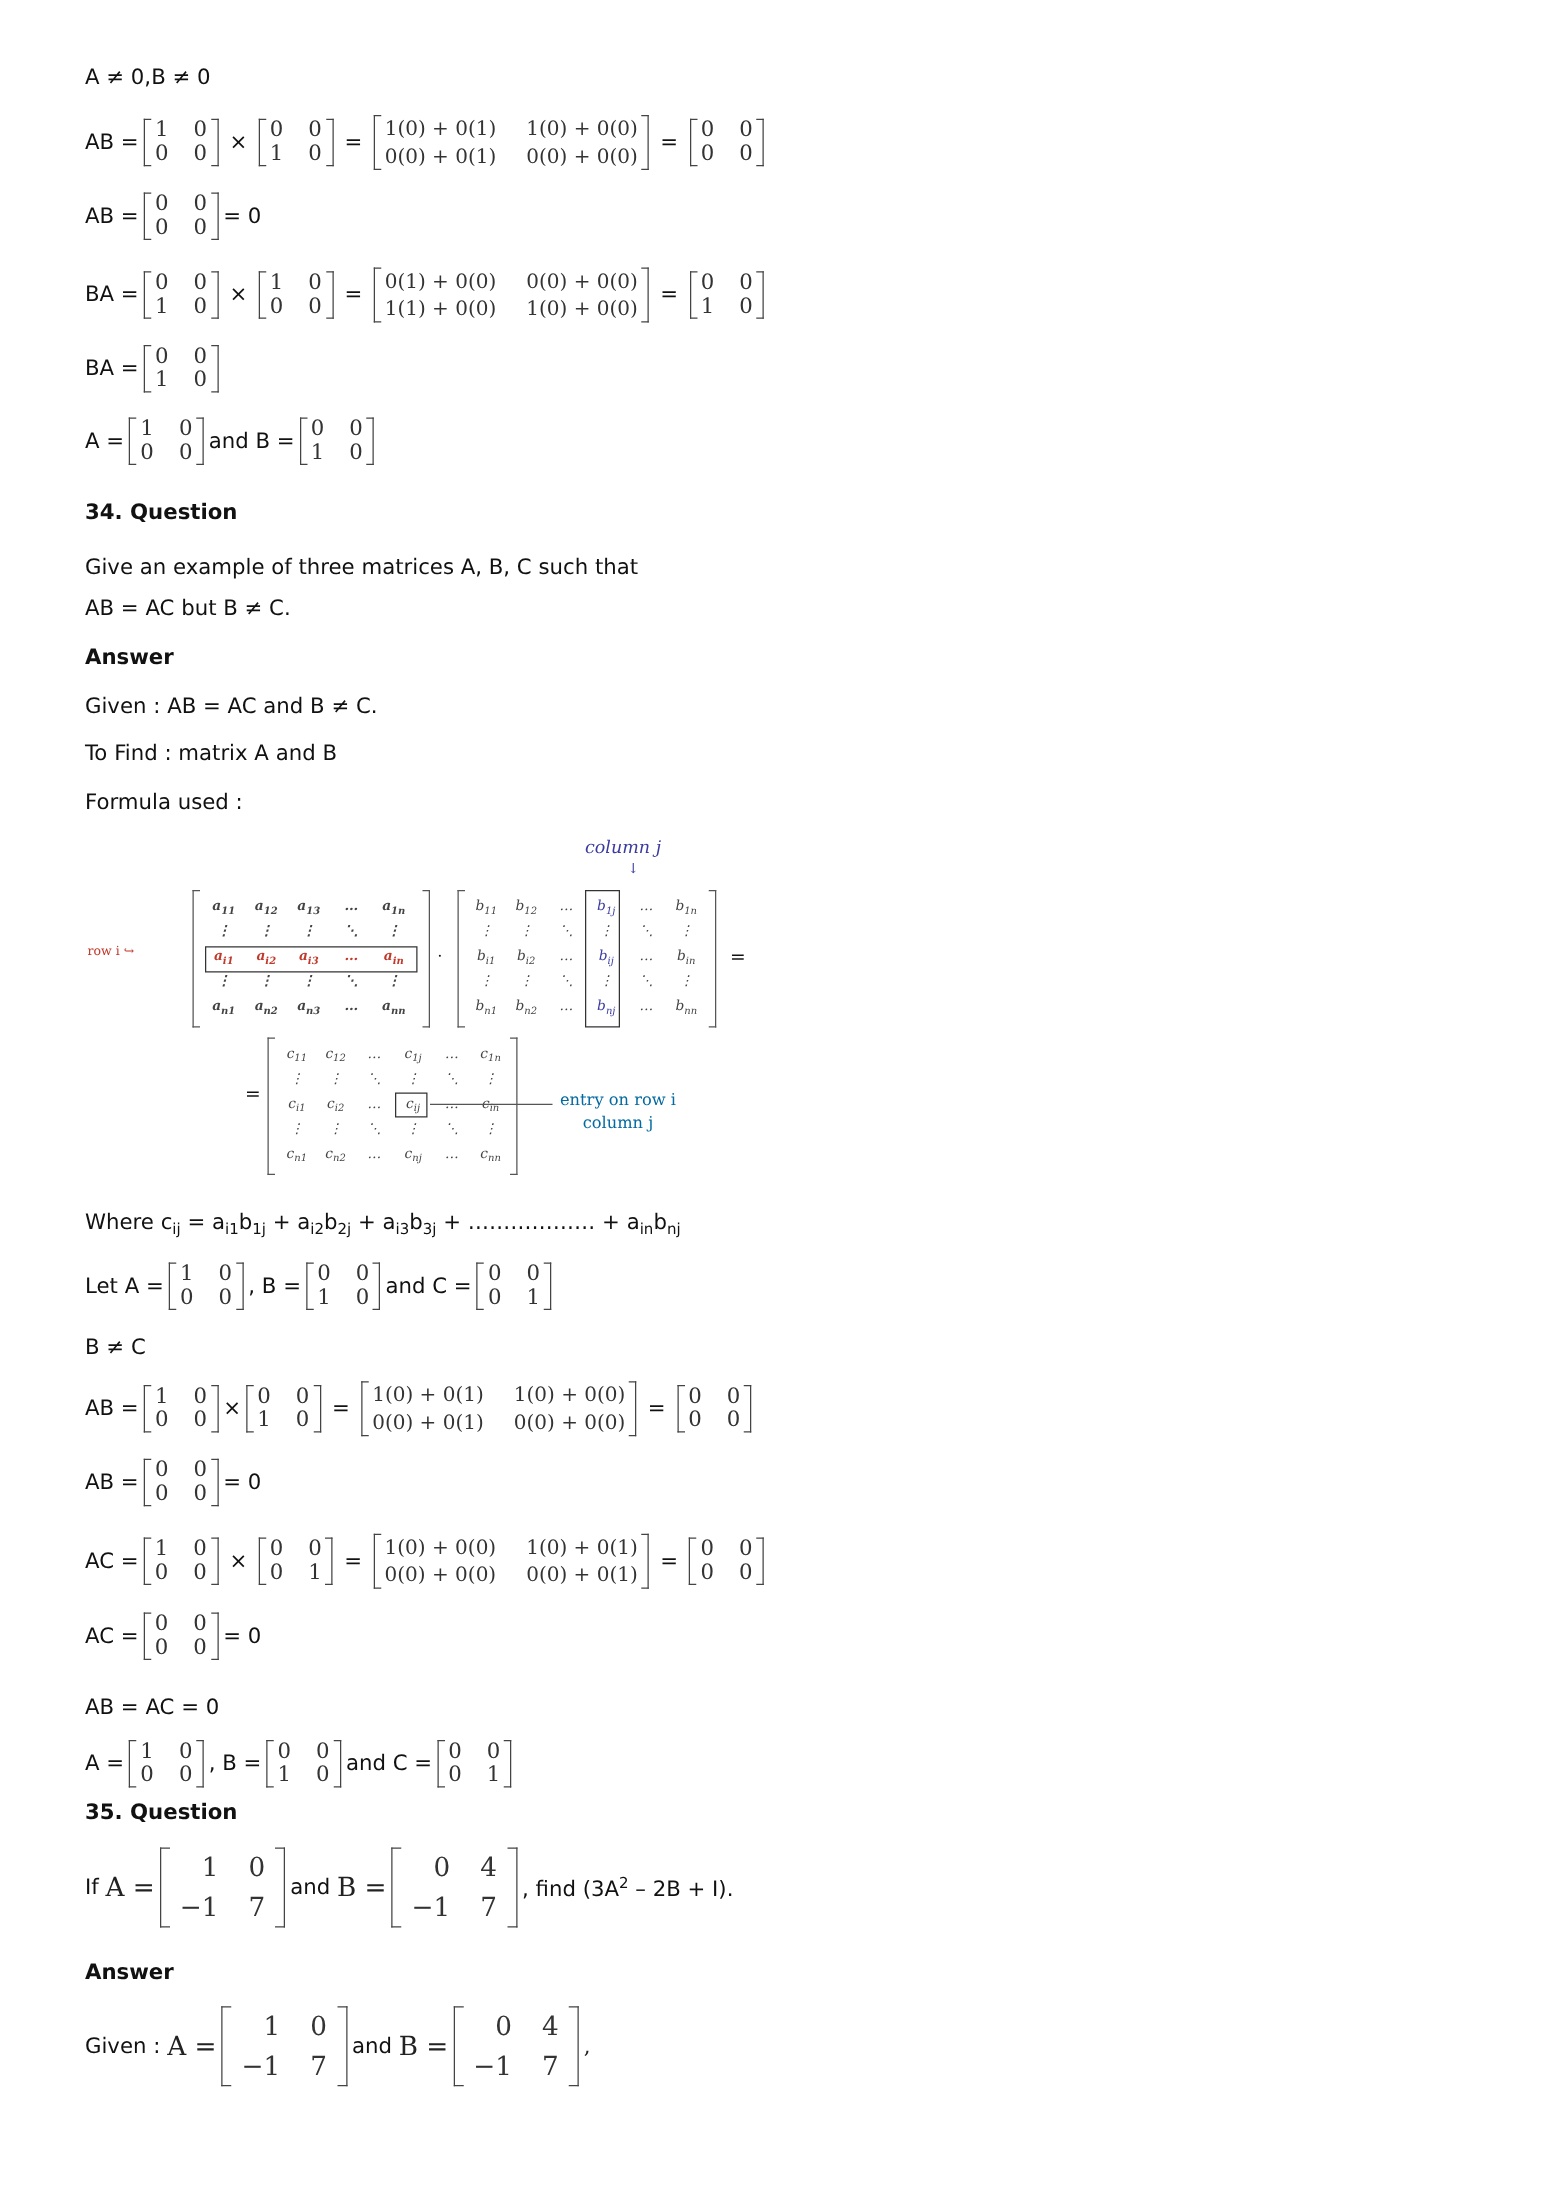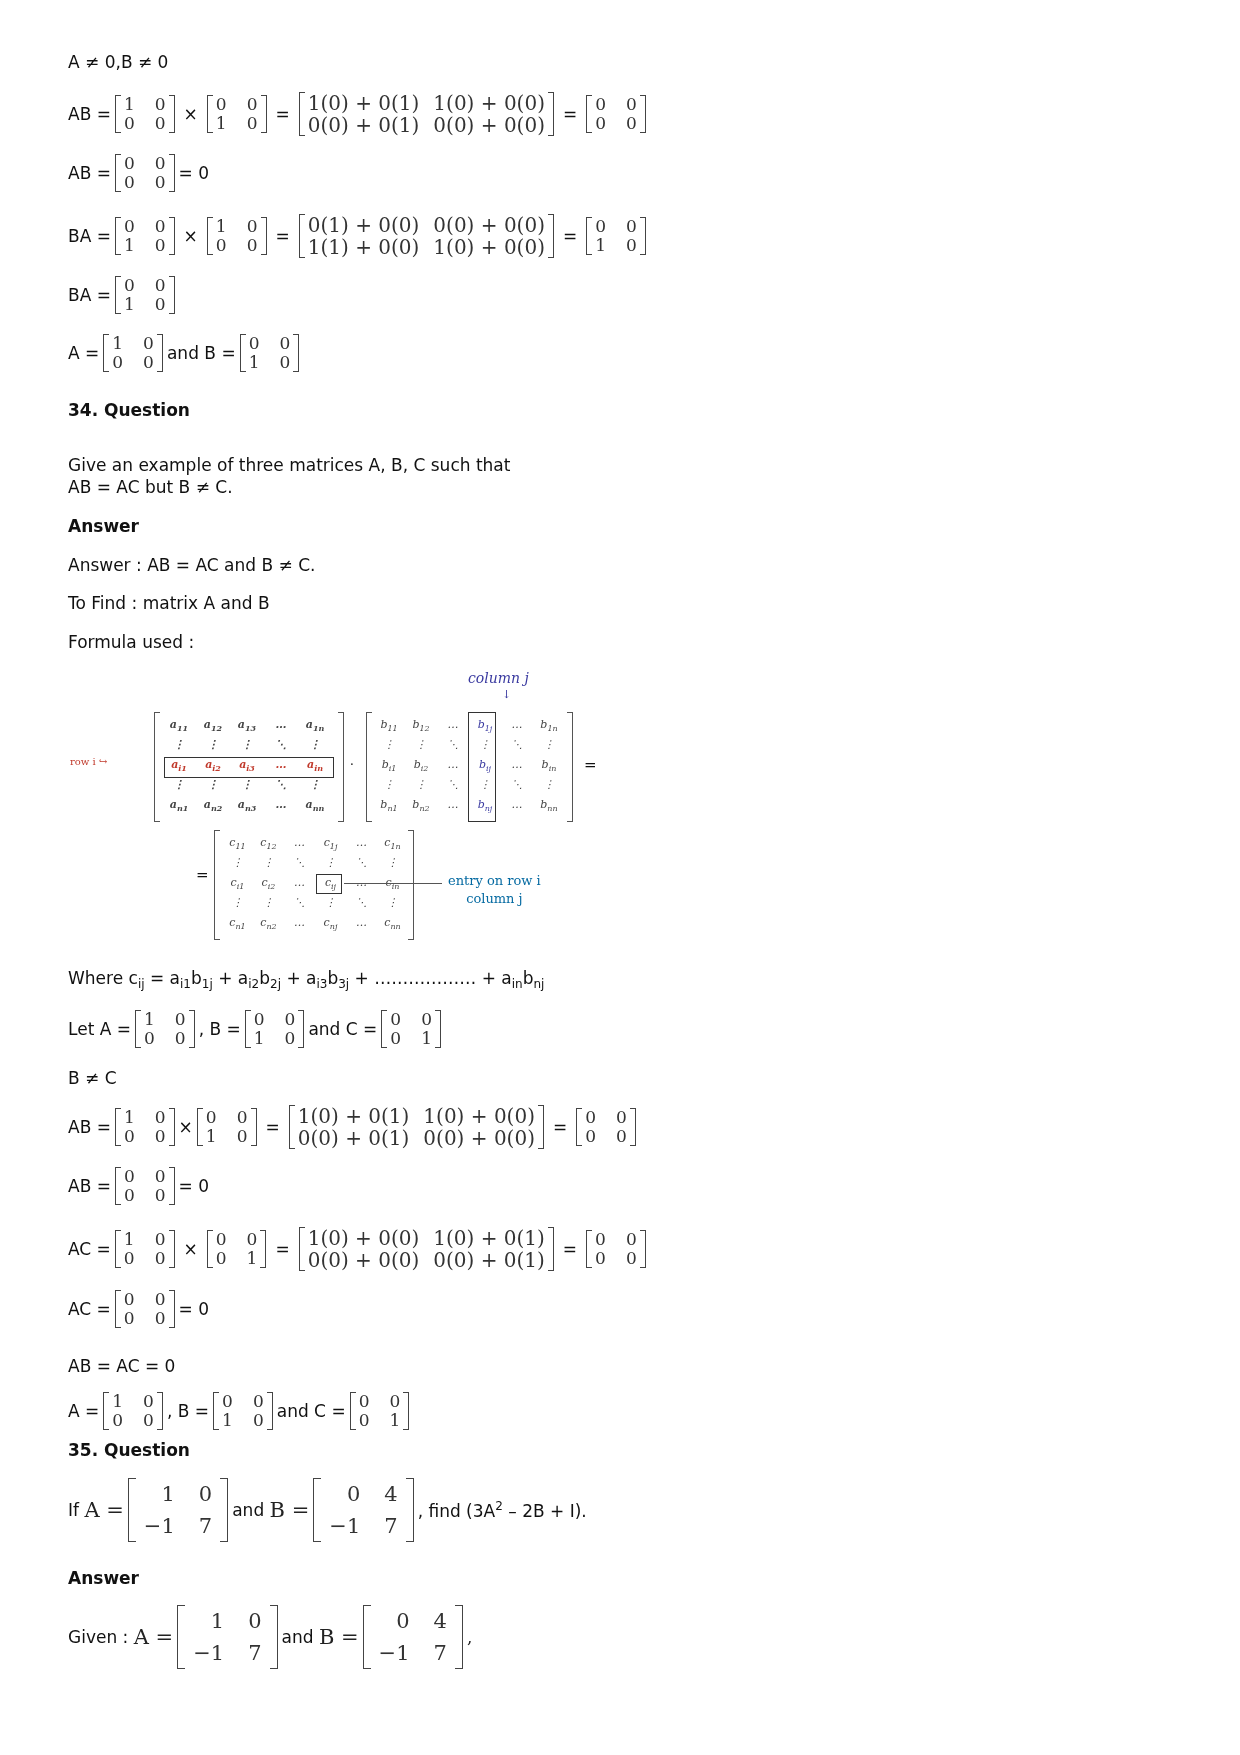--- a/index.html
+++ b/index.html
@@ -9,21 +9,21 @@
   .txt { font-family: "DejaVu Sans", sans-serif; font-size: 17px; }
   .bold { font-weight: bold; }
   .math { font-family: "DejaVu Serif", serif; color: #222; }
   
   .mat { display: inline-flex; align-items: stretch; margin: 0 4px; font-family: "DejaVu Serif", serif; color: #333; }
   .br { width: 5px; border: 1.5px solid #444; }
   .br.l { border-right: none; }
   .br.r { border-left: none; }
   .cells { display: grid; grid-auto-flow: row; padding: 0 3px; line-height: 19px; font-size: 17px; }
   .cells.c2 { grid-template-columns: auto auto; column-gap: 20px; }
-  .cells.big { font-size: 20px; line-height: 22px; column-gap: 14px; }
+  .cells.big { font-size: 16px; line-height: 22px; column-gap: 24px; }
   .cell { text-align: left; }
   .cells.right .cell { text-align: right; }
   .op { margin: 0 5px; }
   .big-mat .cells { line-height: 32px; font-size: 21px; column-gap: 24px; padding: 0 8px; }
   .big-mat .br { width: 7px; }
   .sub { font-size: 12px; vertical-align: -4px; }
   .sup { font-size: 12px; vertical-align: 7px; }
   
   .diagram { position: absolute; left: 70px; top: 670px; width: 560px; height: 290px; font-family: "DejaVu Serif", serif; font-style: italic; }
   .dg-mat { position: absolute; display: grid; font-size: 11px; color: #444; row-gap: 2px; }
@@ -187,31 +187,31 @@
         <span class="cell">1</span>
         <span class="cell">0</span>
       </span>
       <span class="br r"></span>
     </span>
 </div>
 
 <div class="line" style="top:400px;">
     <span class="txt bold">34. Question</span>
   </div>
-<div class="line" style="top:455px;align-items:flex-end;">
+<div class="line" style="top:444px;align-items:flex-end;">
     <span class="txt">Give an example of three matrices A, B, C such that</span>
   </div>
 <div class="line" style="top:477px;">
     <span class="txt">AB = AC but B ≠ C.</span>
   </div>
 <div class="line" style="top:516px;">
     <span class="txt bold">Answer</span>
   </div>
 <div class="line" style="top:555px;">
-    <span class="txt">Answer : AB = AC and B ≠ C.</span>
+    <span class="txt">Given : AB = AC and B ≠ C.</span>
   </div>
 <div class="line" style="top:593px;">
     <span class="txt">To Find : matrix A and B</span>
   </div>
 <div class="line" style="top:632px;">
     <span class="txt">Formula used :</span>
   </div>
 
 <div class="diagram">
   <div style="position:absolute;left:398px;top:0;font-size:14px;" class="blue">column j</div>

